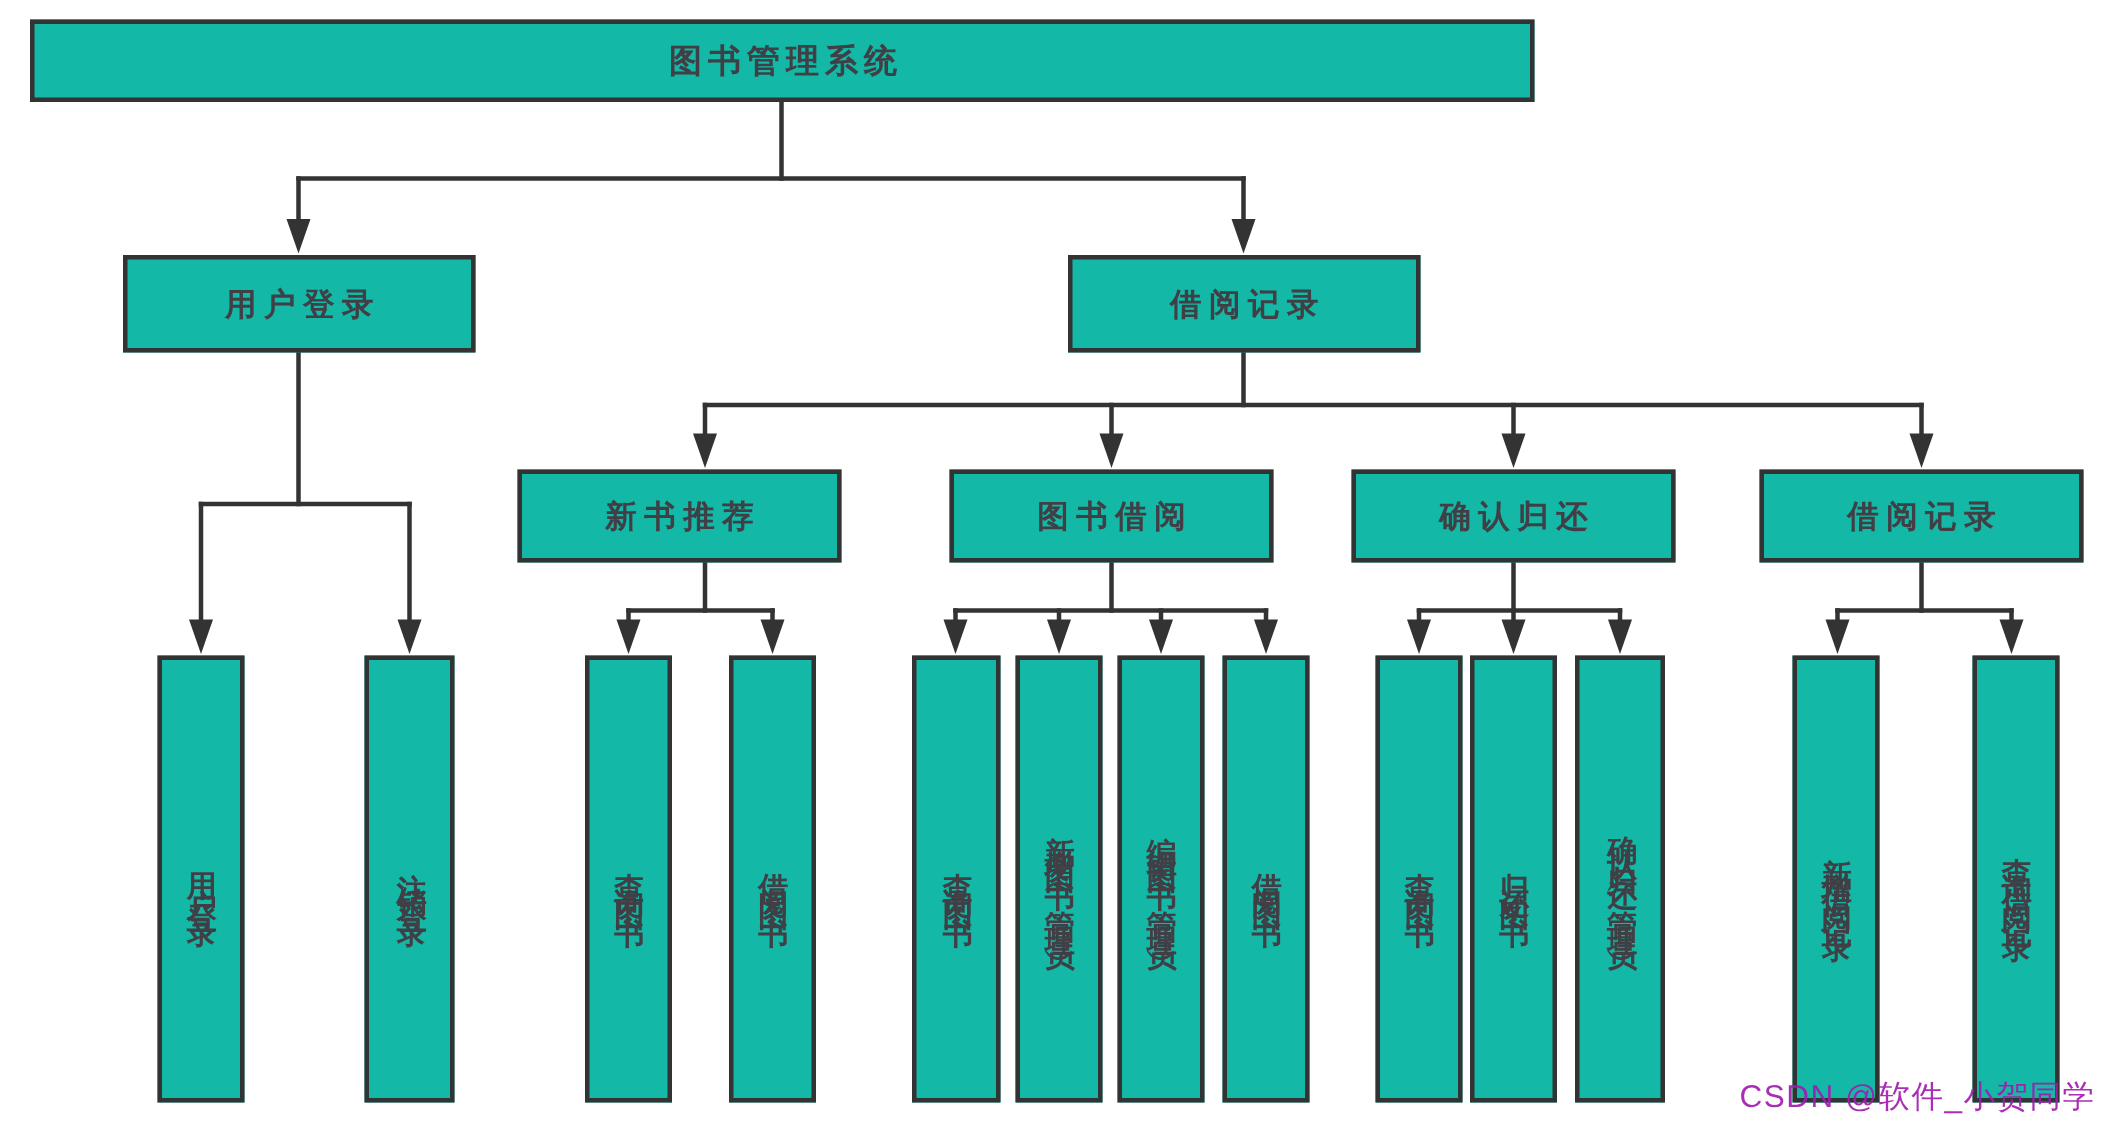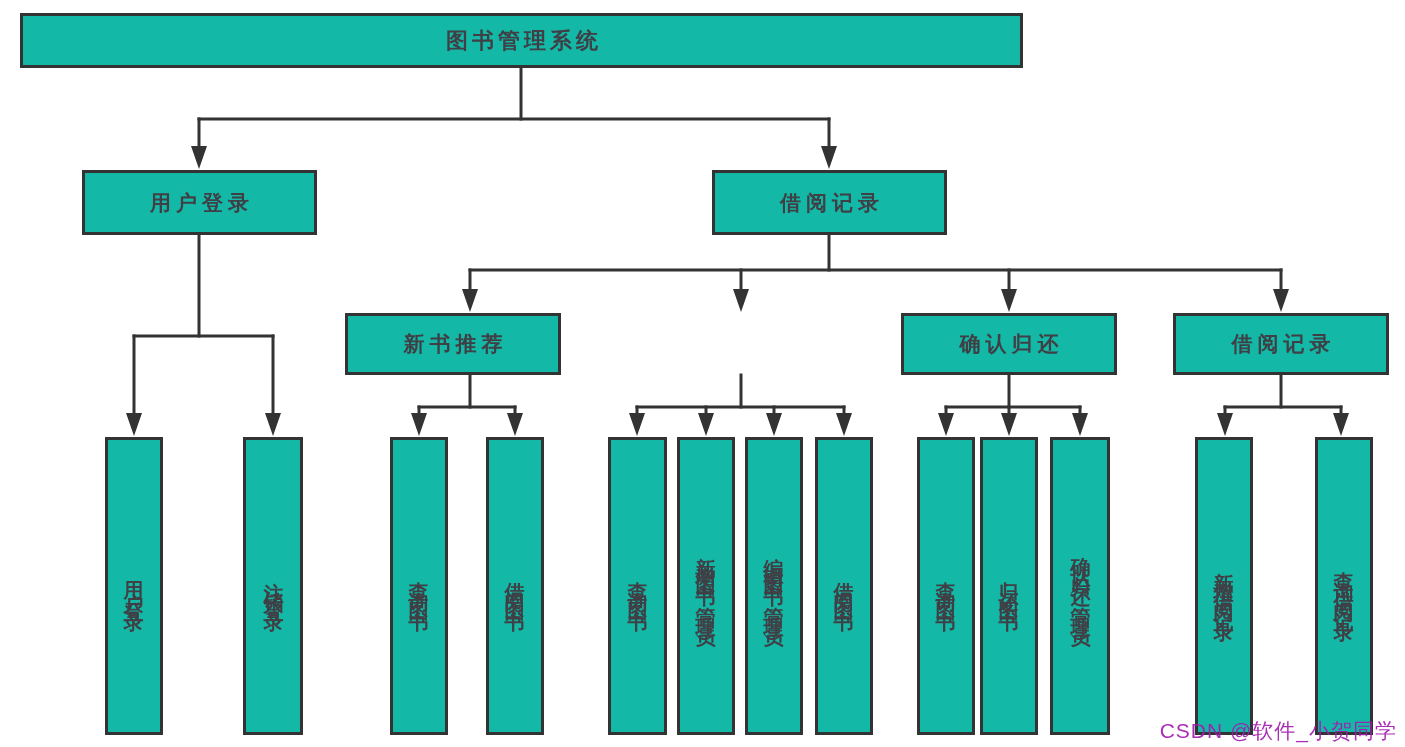--- a/index.html
+++ b/index.html
@@ -131,20 +131,21 @@
       <polygon points="1333,413 1349,413 1341,436"></polygon>
     </g>
   </svg>
 
   <div class="node hbox root-box" style="left:20px; top:13px; width:1003px; height:55px;">图书管理系统</div>
 
   <div class="node hbox" style="left:82px; top:170px; width:235px; height:65px;">用户登录</div>
   <div class="node hbox" style="left:712px; top:170px; width:235px; height:65px;">借阅记录</div>
 
   <div class="node hbox" style="left:345px; top:313px; width:216px; height:62px;">新书推荐</div>
+  <div class="node hbox" style="left:633px; top:313px; width:216px; height:62px;">图书借阅</div>
   <div class="node hbox" style="left:901px; top:313px; width:216px; height:62px;">确认归还</div>
   <div class="node hbox" style="left:1173px; top:313px; width:216px; height:62px;">借阅记录</div>
 
   <div class="node leaf" style="left:105px; top:437px; width:58px; height:298px;">用户登录</div>
   <div class="node leaf" style="left:243px; top:437px; width:60px; height:298px;">注销登录</div>
 
   <div class="node leaf" style="left:390px; top:437px; width:58px; height:298px;">查询图书</div>
   <div class="node leaf" style="left:486px; top:437px; width:58px; height:298px;">借阅图书</div>
 
   <div class="node leaf" style="left:608px; top:437px; width:59px; height:298px;">查询图书</div>

